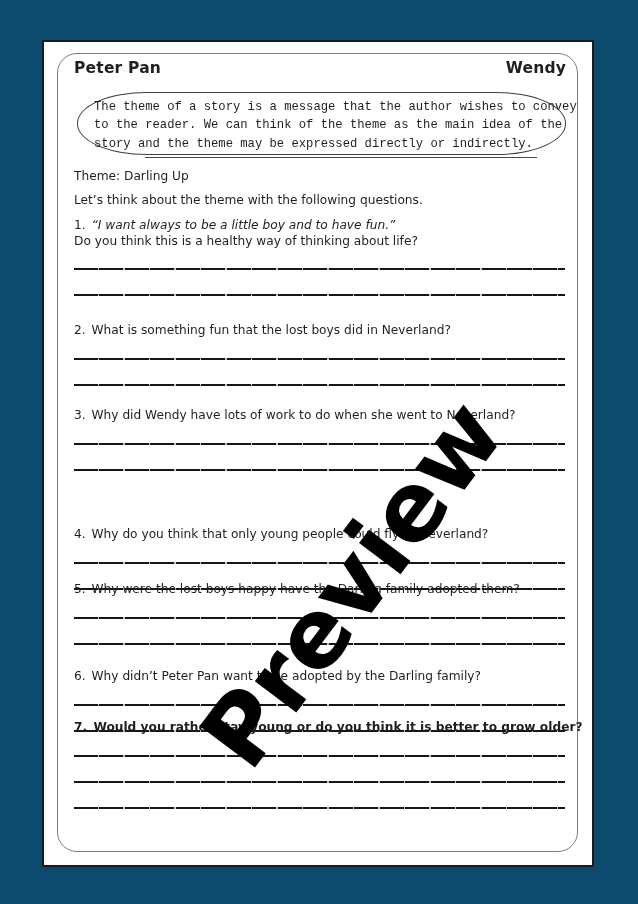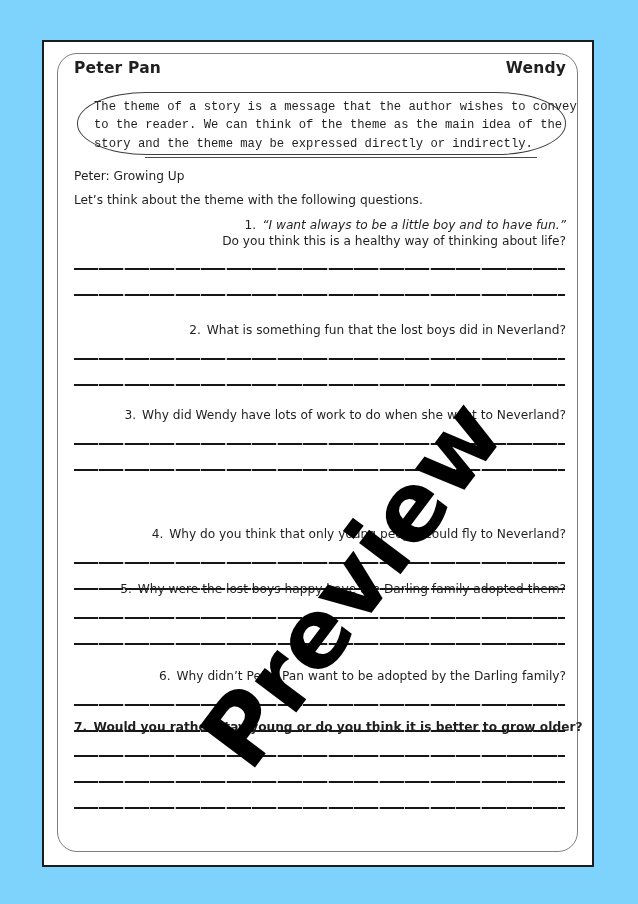--- a/index.html
+++ b/index.html
@@ -1,21 +1,21 @@
 <!DOCTYPE html>
 <html><head>
 <meta charset="utf-8">
 <style>
   * { margin: 0; padding: 0; box-sizing: border-box; }
   html, body { background: #ffffff; }
   .canvas {
     position: relative;
     width: 638px;
     height: 904px;
-    background: #7dd3fc;
+    background: #0c4a6e;
     font-family: "DejaVu Sans", "Liberation Sans", sans-serif;
     color: #1f1f1f;
     overflow: hidden;
   }
   .page {
     position: absolute;
     left: 42px; top: 40px;
     width: 552px; height: 827px;
     border: 2px solid #1c1c1c;
     background: #ffffff;
@@ -69,21 +69,20 @@
     position: absolute;
     left: 30px; top: 151px;
     font-size: 12.2px;
     white-space: nowrap;
   }
   .q {
     position: absolute;
     left: 30px;
     width: 492px;
     font-size: 12.2px;
-    text-align: right;
   }
   .qtext { line-height: 15.5px; white-space: nowrap; }
   .qtext em { font-style: italic; }
   .q-num { margin-right: 2px; }
   #q1 { top: 176px; }
   #q2 { top: 281px; }
   #q3 { top: 366px; }
   #q4 { top: 452px; margin-top: 33px; }
   #q5 { top: 540px; }
   #q6 { top: 627px; }
@@ -124,21 +123,21 @@
       <span>Wendy</span>
     </div>
 
     <div class="bubble">
       <div class="bubble-line">The theme of a story is a message that the author wishes to convey</div>
       <div class="bubble-line">to the reader. We can think of the theme as the main idea of the</div>
       <div class="bubble-line">story and the theme may be expressed directly or indirectly.</div>
     </div>
     <div class="bubble-underline"></div>
 
-    <div class="theme-label">Peter: Growing Up</div>
+    <div class="theme-label">Theme: Darling Up</div>
     <div class="instruction">Let’s think about the theme with the following questions.</div>
 
     <div class="q" id="q1">
       <div class="qtext"><span class="q-num">1.</span> <em>“I want always to be a little boy and to have fun.”</em></div>
       <div class="qtext">Do you think this is a healthy way of thinking about life?</div>
       <div class="lines">
           <div class="answer-line"></div>
           <div class="answer-line"></div>
         </div>
     </div>

